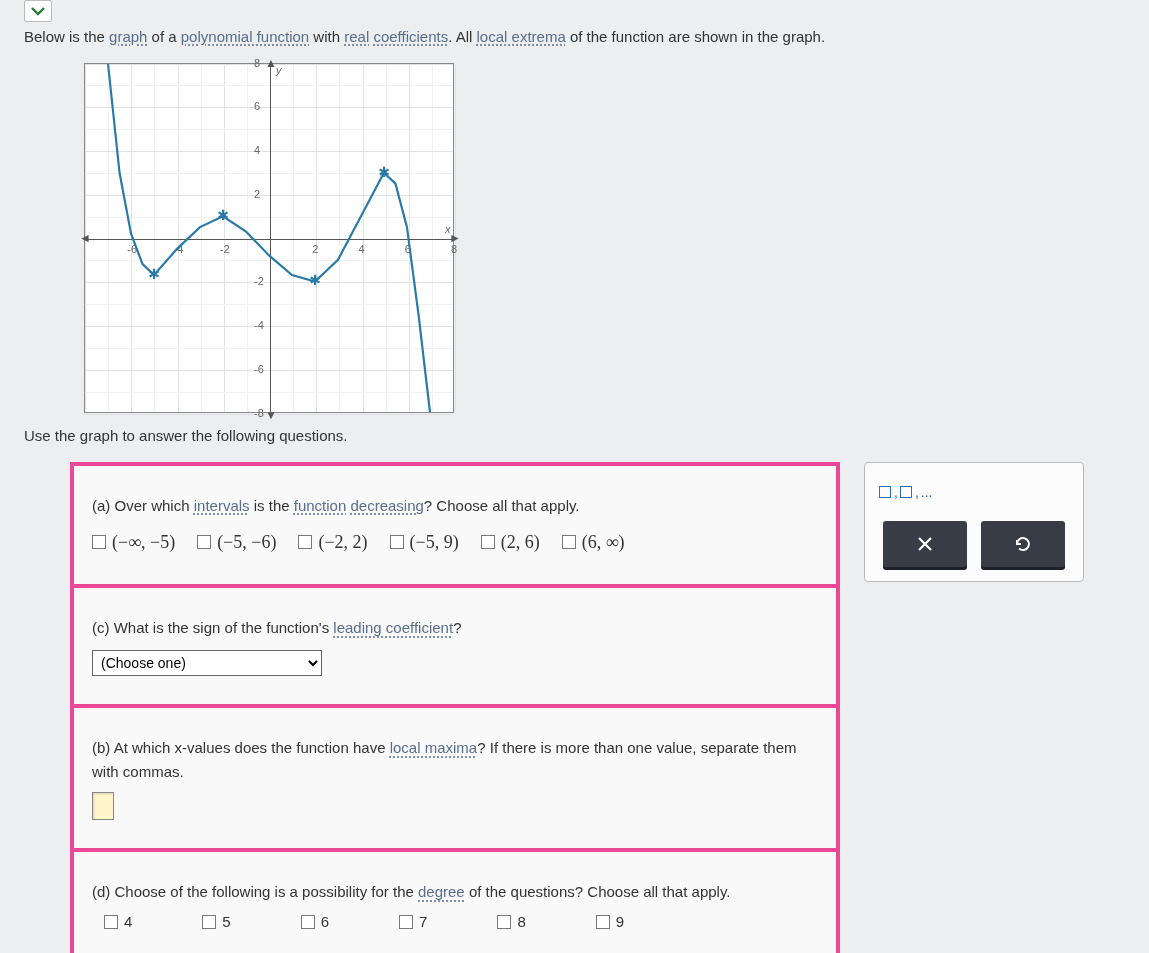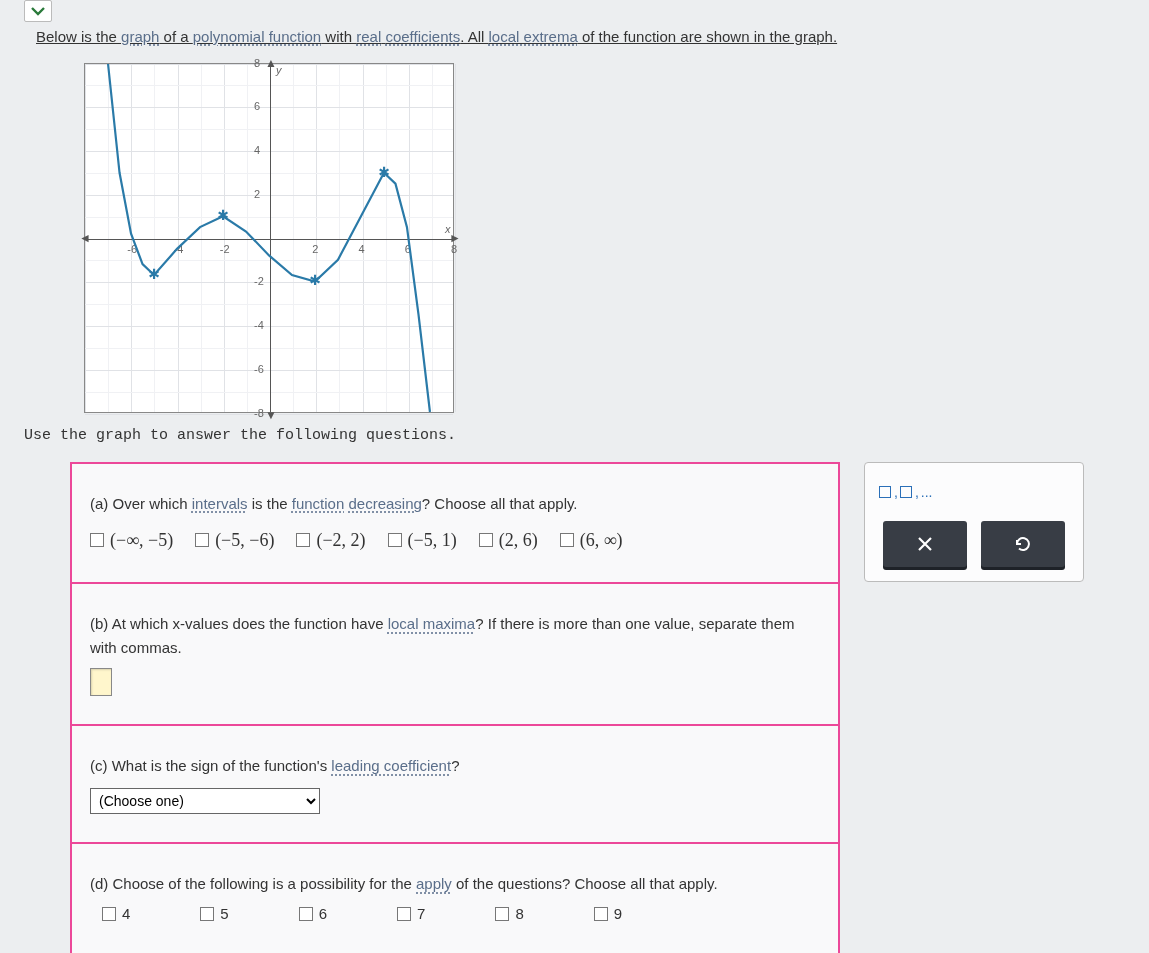--- a/index.html
+++ b/index.html
@@ -12,21 +12,21 @@
     }
     .collapse-btn {
       width: 28px; height: 22px;
       border: 1px solid #bbb;
       background: #fff;
       display:flex; align-items:center; justify-content:center;
       cursor:pointer;
       border-radius:2px;
       margin-bottom:2px;
     }
-    .intro-text { margin: 4px 0 14px 12px; line-height:1.5;text-decoration:underline; }
+    .intro-text { margin: 4px 0 14px 0; line-height:1.5; }
     .ul-term { color: #5a6e8a; text-decoration: underline dotted; text-underline-offset:3px; }
 
     
     .chart-frame {
       width: 370px; height: 350px;
       border: 1px solid #888;
       background: #fff;
       position: relative;
       margin-left: 60px;
     }
@@ -35,32 +35,32 @@
     .grid-line-v { width:1px; height:100%; }
     .grid-line-h.minor, .grid-line-v.minor { background:#f0f1f4; }
     .axis-h, .axis-v { position:absolute; background:#555; }
     .axis-h { height:1px; width:100%; }
     .axis-v { width:1px; height:100%; }
     .tick-label { position:absolute; font-size:11px; color:#666; }
     .axis-label { position:absolute; font-size:11px; color:#666; font-style:italic; }
     .curve-svg { position:absolute; left:0; top:0; width:100%; height:100%; overflow:visible; }
     .arrowhead { position:absolute; font-size:12px; color:#555; }
 
-    .prompt-2 { margin: 14px 0 18px 0; font-family: Liberation Mono, monospace; }
+    .prompt-2 { margin: 14px 0 18px 0; }
 
     .layout-row { display:flex; align-items:flex-start; gap:24px; }
 
     .qtable {
       width: 770px;
       border-collapse:collapse;
       background:#f9f9fa;
       margin-left:46px;
     }
     .qtable td {
-      border:2px solid #ec4899;
+      border:4px solid #ec4899;
       padding: 28px 18px;
       vertical-align:top;
       line-height:1.6;
     }
     .opt-row { display:flex; flex-wrap:wrap; gap:14px 22px; margin-top:10px; align-items:center; }
     .opt { display:flex; align-items:center; gap:6px; font-family:'Times New Roman', serif; font-size:18px; }
     .cbx { width:14px; height:14px; border:1px solid #777; background:#fff; display:inline-block; cursor:pointer; }
     .deg-row { display:flex; gap:70px; margin-top:6px; margin-left:12px; }
     .deg-opt { display:flex; align-items:center; gap:6px; }
 
@@ -201,55 +201,55 @@
               <div class="opt">
                 <span class="cbx"></span>
                 <span>(−5, −6)</span>
               </div>
               <div class="opt">
                 <span class="cbx"></span>
                 <span>(−2, 2)</span>
               </div>
               <div class="opt">
                 <span class="cbx"></span>
-                <span>(−5, 1)</span>
+                <span>(−5, 9)</span>
               </div>
               <div class="opt">
                 <span class="cbx"></span>
                 <span>(2, 6)</span>
               </div>
               <div class="opt">
                 <span class="cbx"></span>
                 <span>(6, ∞)</span>
               </div>
             </div>
-    </td>
-        </tr>
-    <tr>
-          <td>
-      <div>
-        <span>(b) At which x-values does the function have </span><span class="ul-term">local maxima</span><span>? If there is more than one value, separate them with commas.</span>
-      </div>
-      <div class="answer-input"></div>
     </td>
         </tr>
     <tr>
           <td>
       <div>
         <span>(c) What is the sign of the function's </span><span class="ul-term">leading coefficient</span><span>?</span>
       </div>
       <select class="sel">
         <option>(Choose one)</option>
       </select>
     </td>
         </tr>
     <tr>
+          <td>
+      <div>
+        <span>(b) At which x-values does the function have </span><span class="ul-term">local maxima</span><span>? If there is more than one value, separate them with commas.</span>
+      </div>
+      <div class="answer-input"></div>
+    </td>
+        </tr>
+    <tr>
           <td style="border-bottom:none;">
       <div>
-        <span>(d) Choose of the following is a possibility for the </span><span class="ul-term">apply</span><span> of the questions? Choose all that apply.</span>
+        <span>(d) Choose of the following is a possibility for the </span><span class="ul-term">degree</span><span> of the questions? Choose all that apply.</span>
       </div>
       <div class="deg-row" id="optD">
               <div class="deg-opt">
                 <span class="cbx"></span>
                 <span>4</span>
               </div>
               <div class="deg-opt">
                 <span class="cbx"></span>
                 <span>5</span>
               </div>

